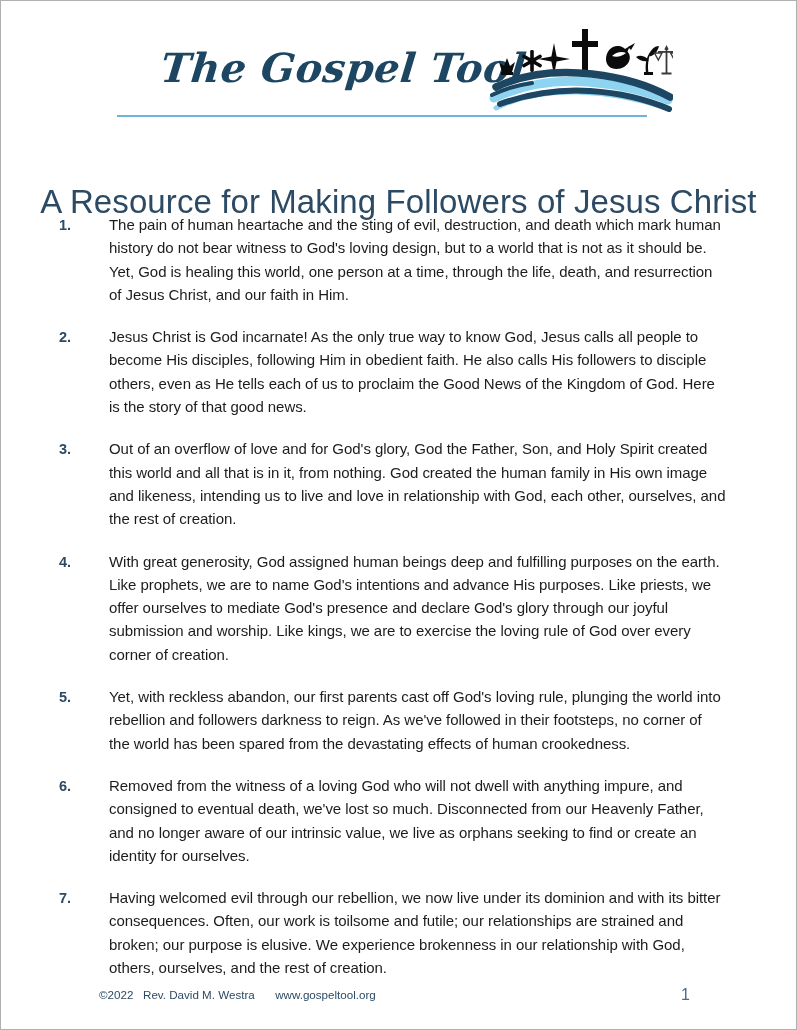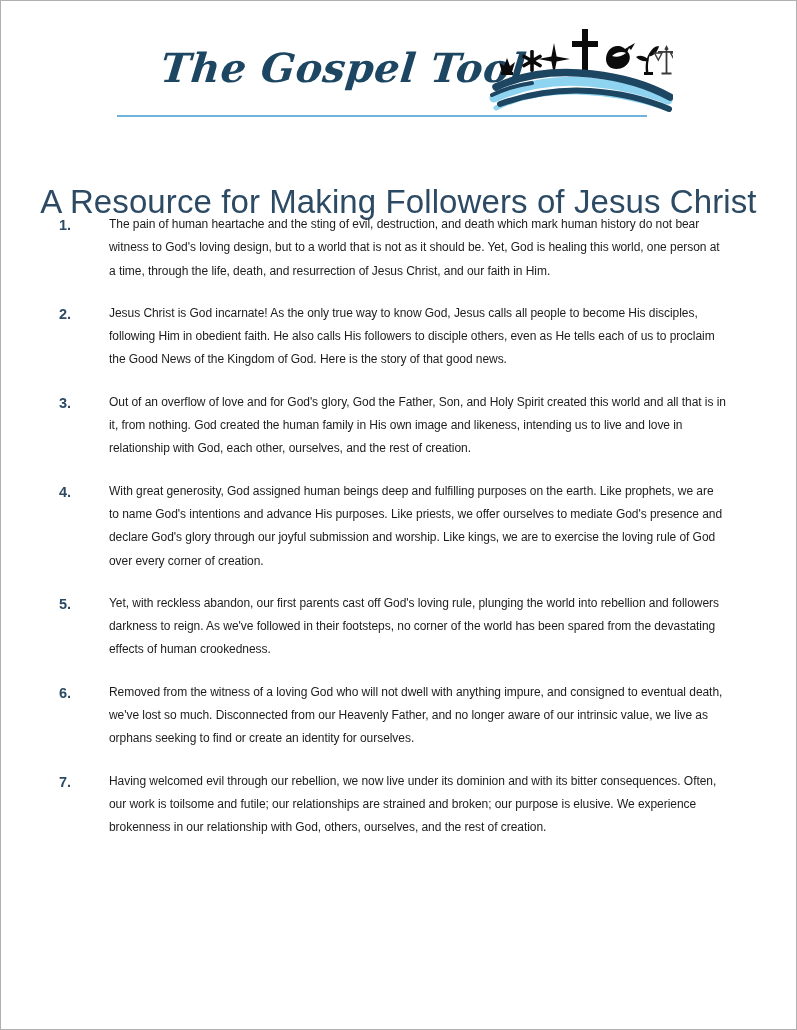--- a/index.html
+++ b/index.html
@@ -97,21 +97,21 @@
     color: #2c4a63;
     font-weight: bold;
     font-size: 14.5px;
     line-height: 23.3px;
     padding-top: 1px;
   }
 
   .item-text {
     flex: 1 1 auto;
     color: #1c1c1c;
-    font-size: 12px;
+    font-size: 15px;
     line-height: 23.3px;
     text-align: left;
     letter-spacing: -0.05px;
   }
 
   
   .footer {
     position: absolute;
     left: 0;
     bottom: 19px;
@@ -246,14 +246,24 @@
       <div class="item-text">Removed from the witness of a loving God who will not dwell with anything impure, and consigned to eventual death, we've lost so much. Disconnected from our Heavenly Father, and no longer aware of our intrinsic value, we live as orphans seeking to find or create an identity for ourselves.</div>
     </div>
 
     <div class="item">
       <div class="item-number">7.</div>
       <div class="item-text">Having welcomed evil through our rebellion, we now live under its dominion and with its bitter consequences. Often, our work is toilsome and futile; our relationships are strained and broken; our purpose is elusive. We experience brokenness in our relationship with God, others, ourselves, and the rest of creation.</div>
     </div>
 
   </div>
 
+  <div class="footer">
+    <div class="footer-credit">
+      <span>©2022</span>
+      <span>&nbsp;</span>
+      <span>Rev. David M. Westra</span>
+      <span class="sep"></span>
+      <span>www.gospeltool.org</span>
+    </div>
+    <div class="footer-page-number">1</div>
+  </div>
 
 </div>
 
 </body></html>

